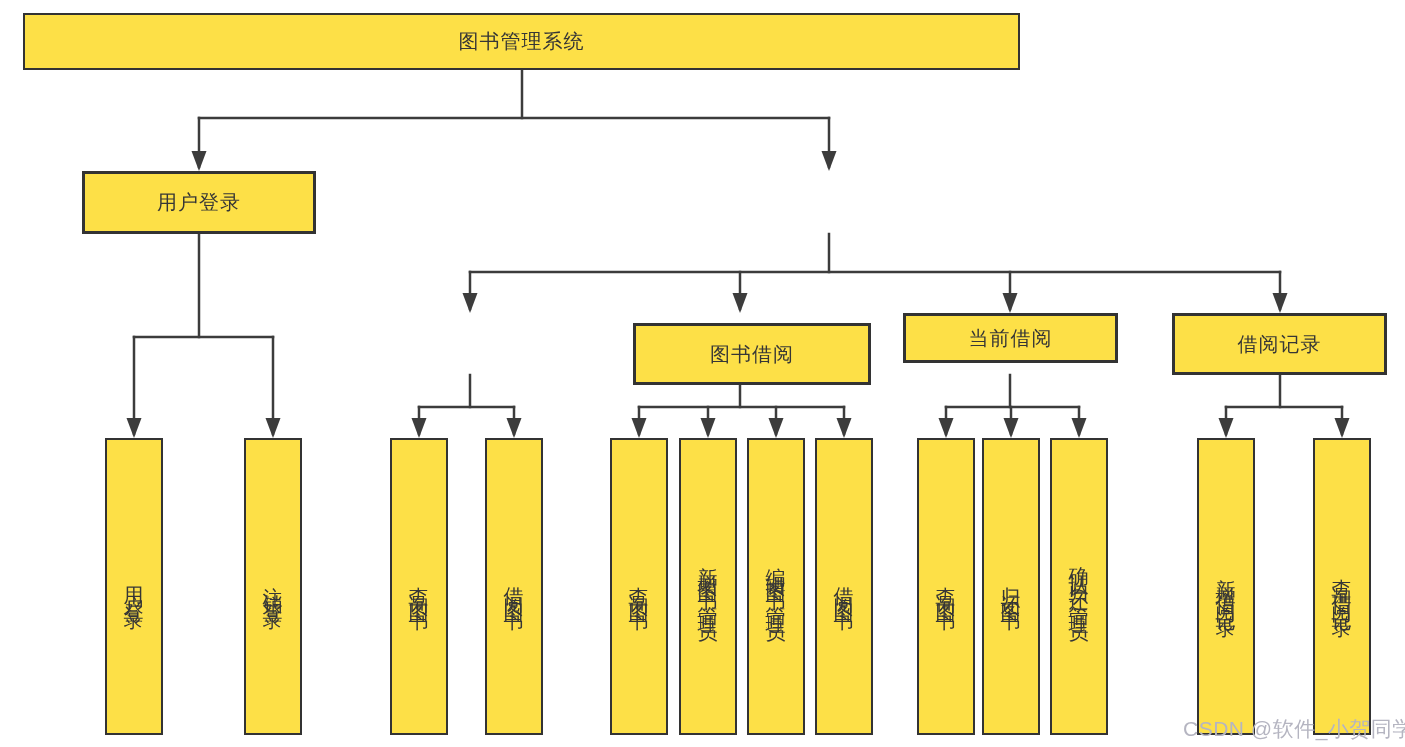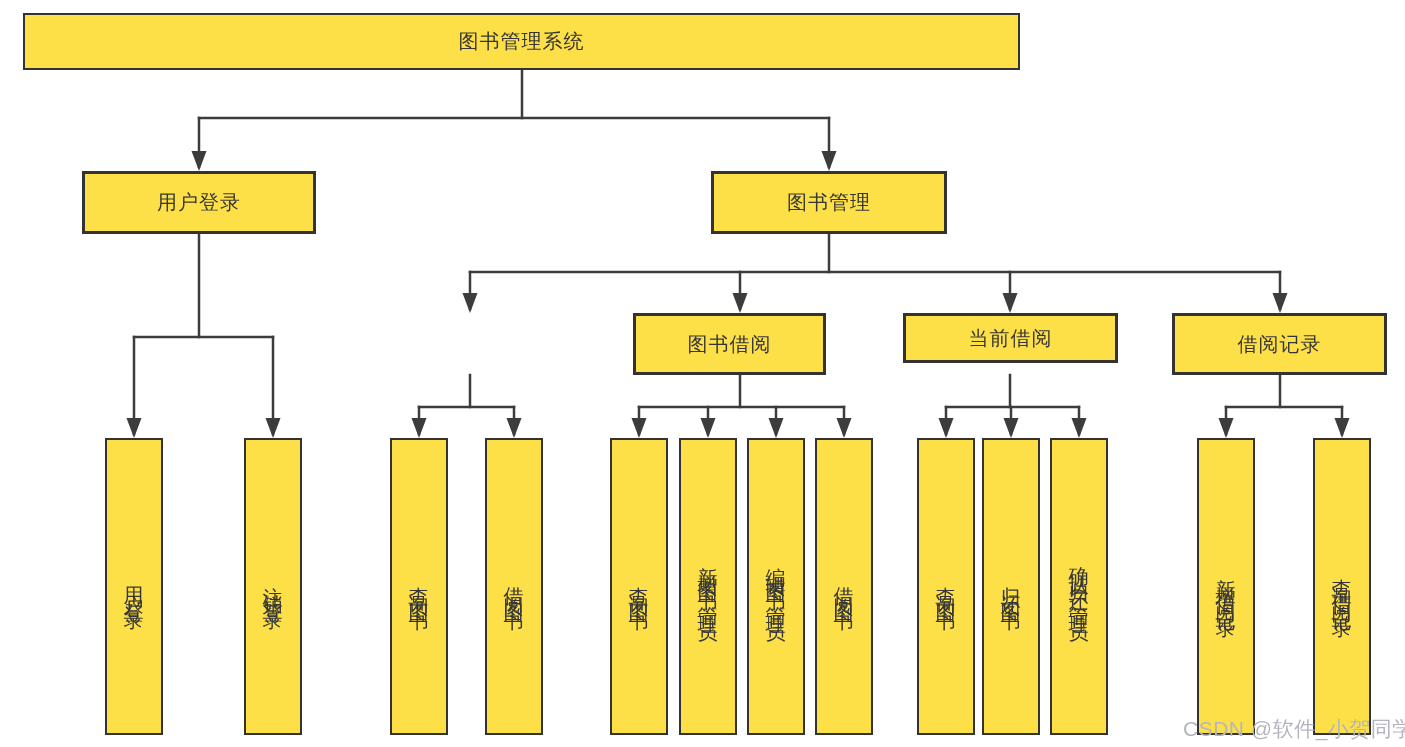--- a/index.html
+++ b/index.html
@@ -84,25 +84,22 @@
     </g>
   </svg>
 
   <div class="box h-box root-box" style="left:23px;top:13px;width:997px;height:57px;">
     <span>图书管理系统</span>
   </div>
 
   <div class="box h-box" style="left:82px;top:171px;width:234px;height:63px;">
     <span>用户登录</span>
   </div>
-  <div class="box h-box" style="left:711px;top:171px;width:236px;height:63px;">
-    <span>图书管理</span>
-  </div>
 
-  <div class="box h-box" style="left:633px;top:313px;width:193px;height:62px;">
+  <div class="box h-box" style="left:633px;top:323px;width:238px;height:62px;">
     <span>图书借阅</span>
   </div>
   <div class="box h-box" style="left:903px;top:313px;width:215px;height:50px;">
     <span>当前借阅</span>
   </div>
   <div class="box h-box" style="left:1172px;top:313px;width:215px;height:62px;">
     <span>借阅记录</span>
   </div>
 
   <div class="box v-box" style="left:105px;top:438px;width:58px;height:297px;">

